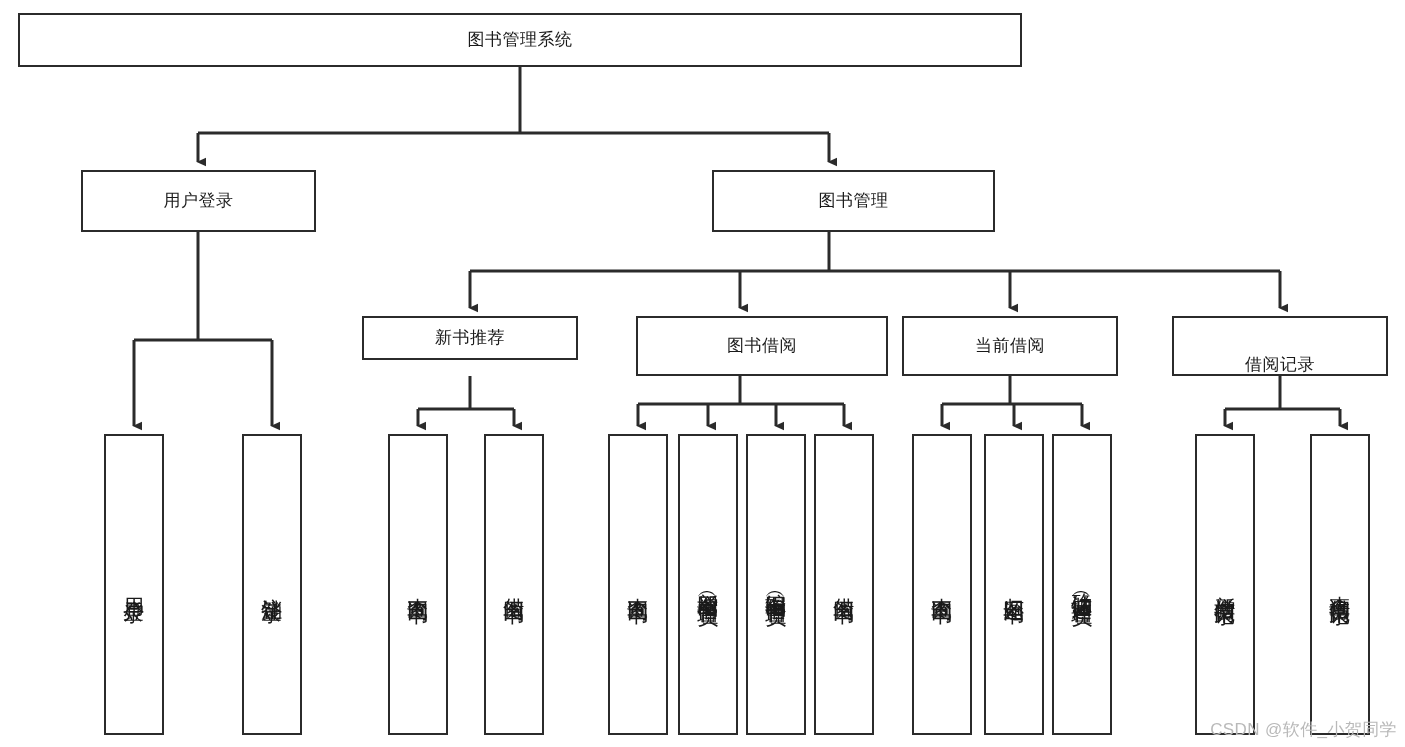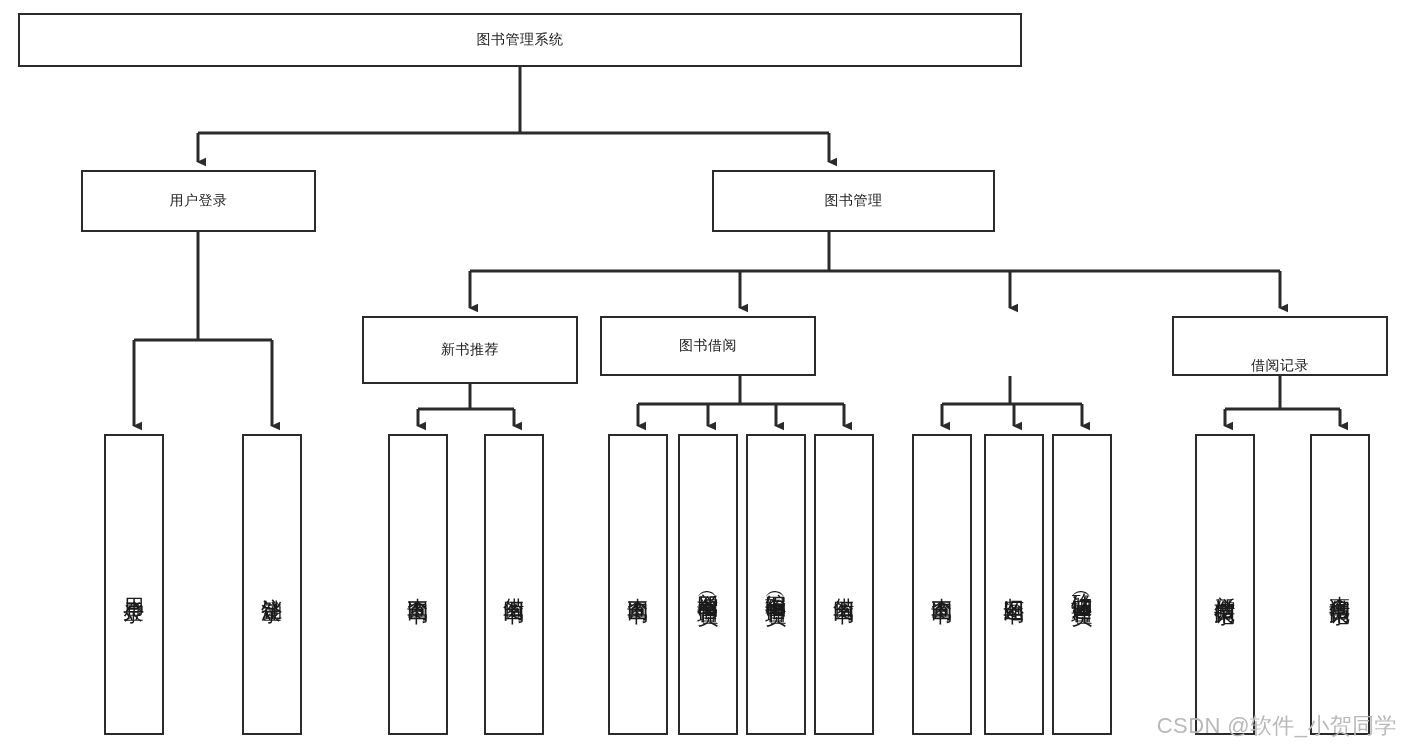--- a/index.html
+++ b/index.html
@@ -30,41 +30,41 @@
     box-sizing: border-box;
     background: #ffffff;
     border: 2px solid #2b2b2b;
     display: flex;
     align-items: center;
     justify-content: center;
     color: #1a1a1a;
     line-height: 1.12;
   }
   .node-h {
-    font-size: 14px;
+    font-size: 17px;
     letter-spacing: 0.5px;
     white-space: nowrap;
   }
   .node-v {
     font-size: 21px;
     writing-mode: vertical-rl;
     text-orientation: upright;
     letter-spacing: 2px;
     padding: 6px 0;
     text-align: center;
   }
   .node-v span {
     writing-mode: vertical-rl;
     text-orientation: upright;
   }
   #watermark {
     position: absolute;
     right: 8px;
     bottom: 6px;
-    font-size: 22px;
+    font-size: 17px;
     color: #b9b9b9;
     letter-spacing: 0.4px;
     white-space: nowrap;
     pointer-events: none;
   }
 </style>
 </head>
 <body>
 
 <div id="diagram-root">
@@ -126,25 +126,28 @@
     <span>图书管理系统</span>
   </div>
 
   <div class="node node-h" style="left:81px; top:170px; width:235px; height:62px;">
     <span>用户登录</span>
   </div>
   <div class="node node-h" style="left:712px; top:170px; width:283px; height:62px;">
     <span>图书管理</span>
   </div>
 
-  <div class="node node-h" style="left:362px; top:316px; width:216px; height:68px;">
+  <div class="node node-h" style="left:362px; top:316px; width:216px; height:44px;">
     <span>新书推荐</span>
   </div>
-  <div class="node node-h" style="left:600px; top:316px; width:216px; height:60px;">
+  <div class="node node-h" style="left:636px; top:316px; width:252px; height:60px;">
     <span>图书借阅</span>
+  </div>
+  <div class="node node-h" style="left:902px; top:316px; width:216px; height:60px;">
+    <span>当前借阅</span>
   </div>
   <div class="node node-h" style="left:1172px; top:316px; width:216px; height:60px;align-items:flex-end;">
     <span>借阅记录</span>
   </div>
 
   <div class="node node-v" style="left:104px; top:434px; width:60px; height:301px;">
     <span>用户登录</span>
   </div>
   <div class="node node-v" style="left:242px; top:434px; width:60px; height:301px;">
     <span>注销登录</span>

